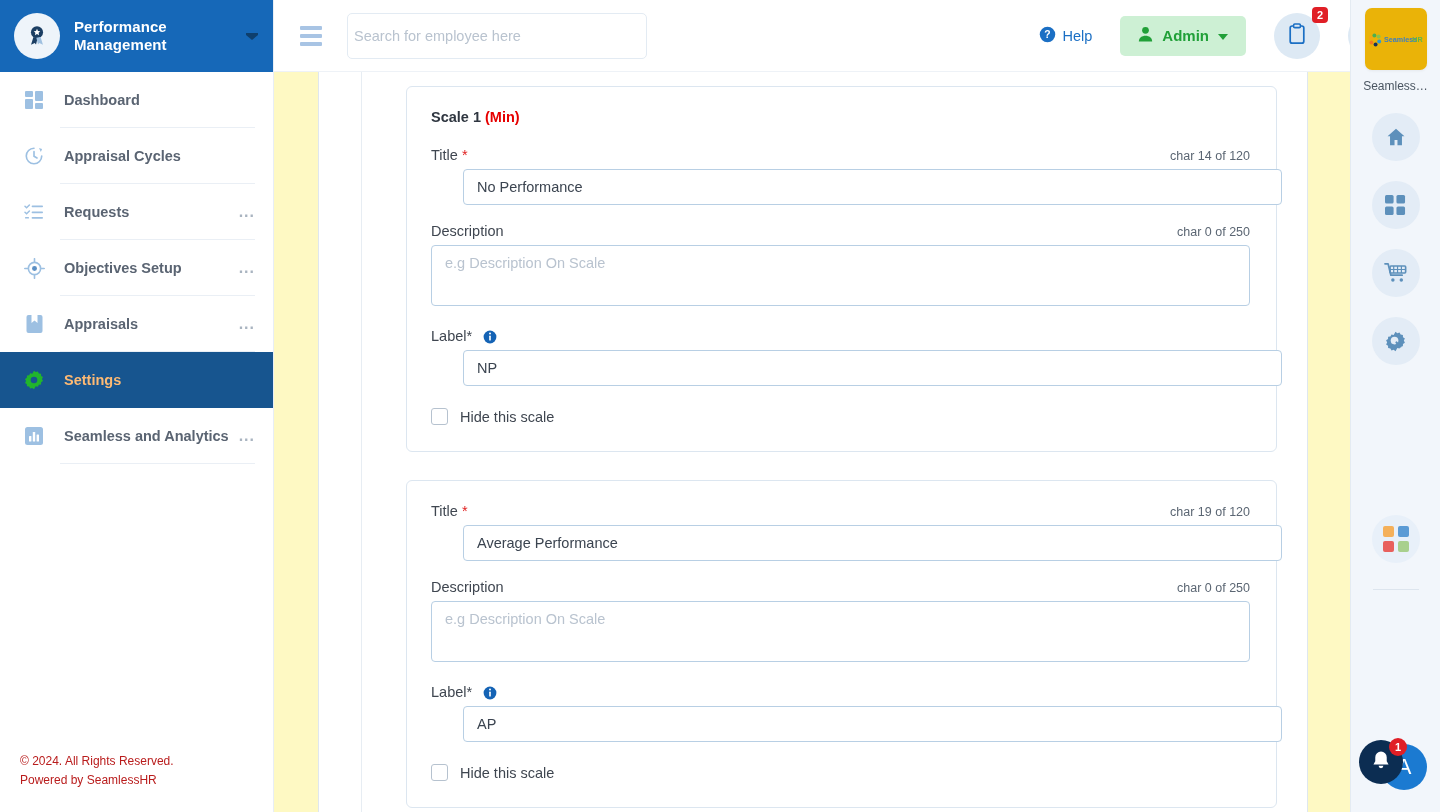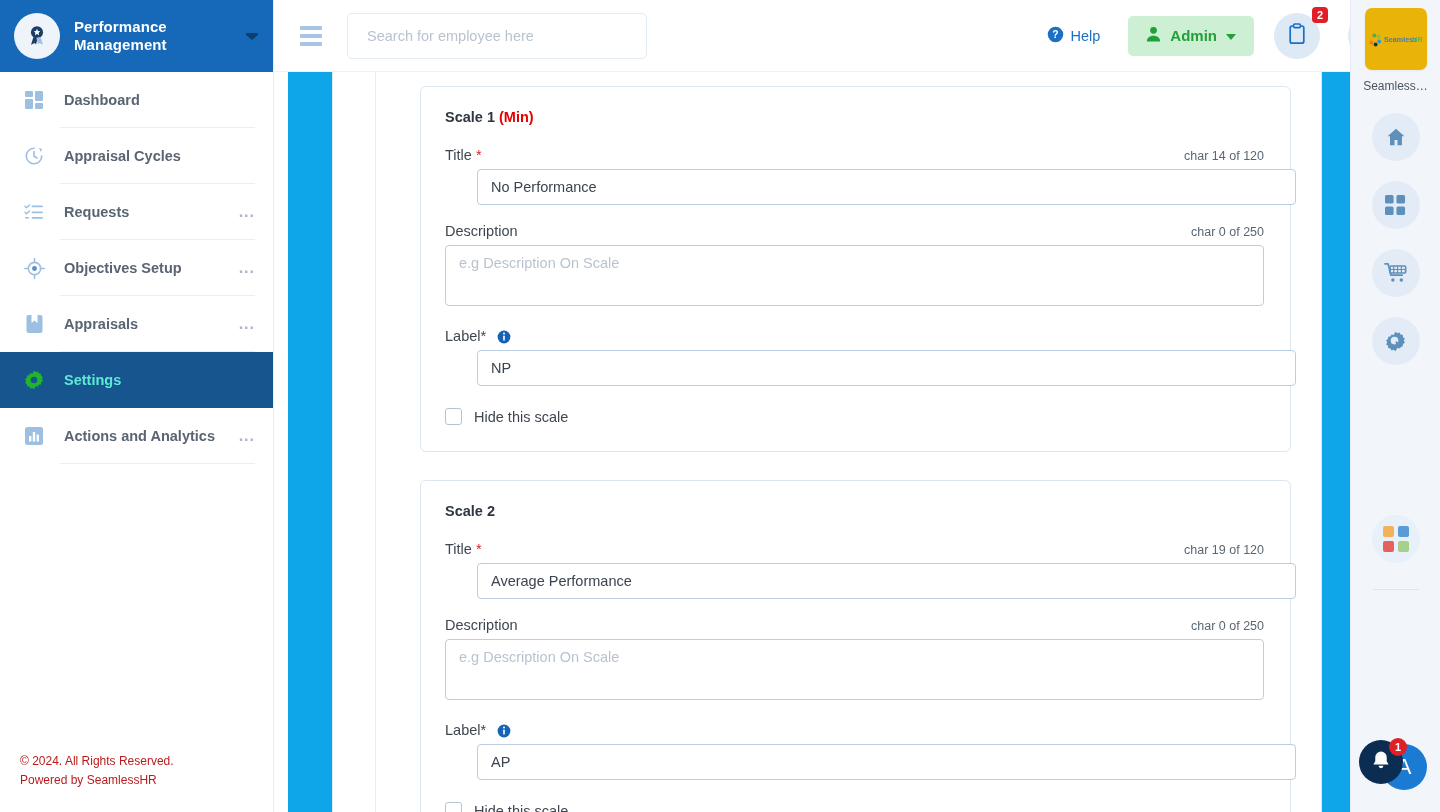--- a/index.html
+++ b/index.html
@@ -54,21 +54,21 @@
   }
   .nav-item .nav-dots {
     color: #a9b4c0; font-size: 16px; letter-spacing: 1px;
     line-height: 8px; font-weight: bold;
   }
   .nav-sep {
     position: absolute; left: 60px; right: 18px; bottom: 0;
     height: 1px; background: #eaeff5;
   }
   .nav-item.active { background: #17558f; }
-  .nav-item.active .nav-label { color: #5eead4; }
+  .nav-item.active .nav-label { color: #fdba74; }
 
   #sidebar-footer {
     padding: 0 0 22px 20px; flex: 0 0 auto;
     font-size: 12px; color: #b91c1c; line-height: 19px;
   }
 
   
   #header {
     position: absolute; left: 274px; top: 0;
     width: 1166px; height: 72px;
@@ -78,21 +78,21 @@
   }
   #hamburger { margin-left: 26px; width: 22px; cursor: pointer; }
   #hamburger span {
     display: block; height: 4px; border-radius: 1px;
     background: #a8c4e4; margin-bottom: 4px;
   }
   #hamburger span:last-child { margin-bottom: 0; }
   #search-box {
     margin-left: 25px; width: 300px; height: 46px;
     border: 1px solid #e3ebf3; border-radius: 5px;
-    display: flex; align-items: center; padding: 0 19px;
+    display: flex; align-items: center; padding: 0 6px;
     background: #fff;
   }
   #search-input {
     border: none; outline: none; width: 100%;
     font-size: 14.5px; color: #3b4css;
     font-family: "Liberation Sans", sans-serif;
     background: transparent;
   }
   #search-input::placeholder { color: #b9c3cf; }
 
@@ -103,40 +103,40 @@
   #help-btn {
     display: flex; align-items: center; gap: 7px;
     color: #1b6fc4; font-size: 14.5px; cursor: pointer;
     margin-right: 28px;
   }
   #admin-btn {
     display: flex; align-items: center; gap: 9px;
     background: #cdf0d4; color: #21a038;
     height: 40px; border-radius: 5px; padding: 0 18px;
     font-size: 15px; font-weight: bold; cursor: pointer;
-    margin-right: 20px;
+    margin-right: 28px;
   }
   .round-btn {
     width: 46px; height: 46px; border-radius: 50%;
     background: #dde9f4; position: relative; cursor: pointer;
     display: flex; align-items: center; justify-content: center;
     margin-right: 28px;
   }
   .badge {
     position: absolute; background: #e01f26; color: #fff;
     font-size: 11px; font-weight: bold; border-radius: 4px;
     padding: 2px 5px; top: -6px; right: -8px;
     line-height: 12px; white-space: nowrap;
   }
 
   
   #main-wrap {
-    position: absolute; left: 288px; top: 72px;
+    position: absolute; left: 274px; top: 72px;
     width: 1076px; height: 740px;
-    background: #0ea5e9;
+    background: #fef9c3;
     overflow: hidden;
   }
   #content-col {
     position: absolute; left: 44px; top: 0;
     width: 990px; height: 740px;
     background: #ffffff;
     border-left: 1px solid #dfe7ee;
     border-right: 1px solid #dfe7ee;
   }
   #inner-pad {
@@ -363,21 +363,21 @@
 
     <div class="nav-item">
       <span class="nav-ico">
         <svg width="20" height="20" viewBox="0 0 20 20" aria-hidden="true">
           <rect x="1" y="1" width="18" height="18" rx="2.5" fill="#9dc0e2"></rect>
           <rect x="5" y="10" width="2.4" height="5.5" rx=".6" fill="#ffffff"></rect>
           <rect x="8.8" y="6" width="2.4" height="9.5" rx=".6" fill="#ffffff"></rect>
           <rect x="12.6" y="8.4" width="2.4" height="7.1" rx=".6" fill="#ffffff"></rect>
         </svg>
       </span>
-      <span class="nav-label">Actions and Analytics</span>
+      <span class="nav-label">Seamless and Analytics</span>
       <span class="nav-dots">...</span>
       <span class="nav-sep"></span>
     </div>
 
   </div>
 
   <div id="sidebar-footer">
     <div>© 2024. All Rights Reserved.</div>
     <div>Powered by SeamlessHR</div>
   </div>
@@ -490,24 +490,20 @@
           <input class="txt-input" type="text" value="NP" style="">
         </div>
 
         <div class="check-row">
           <span class="chk"></span>
           <span class="check-label">Hide this scale</span>
         </div>
       </div>
 
       <div class="scale-card">
-        <div class="scale-heading">
-          <span>Scale 2</span>
-          <span class="min-tag"></span>
-        </div>
 
         <div class="field">
           <div class="field-row">
             <span class="field-label">
               <span>Title</span>
               <span class="req">*</span>
             </span>
             <span class="char-count">char 19 of 120</span>
           </div>
           <input class="txt-input" type="text" value="Average Performance" style="">

